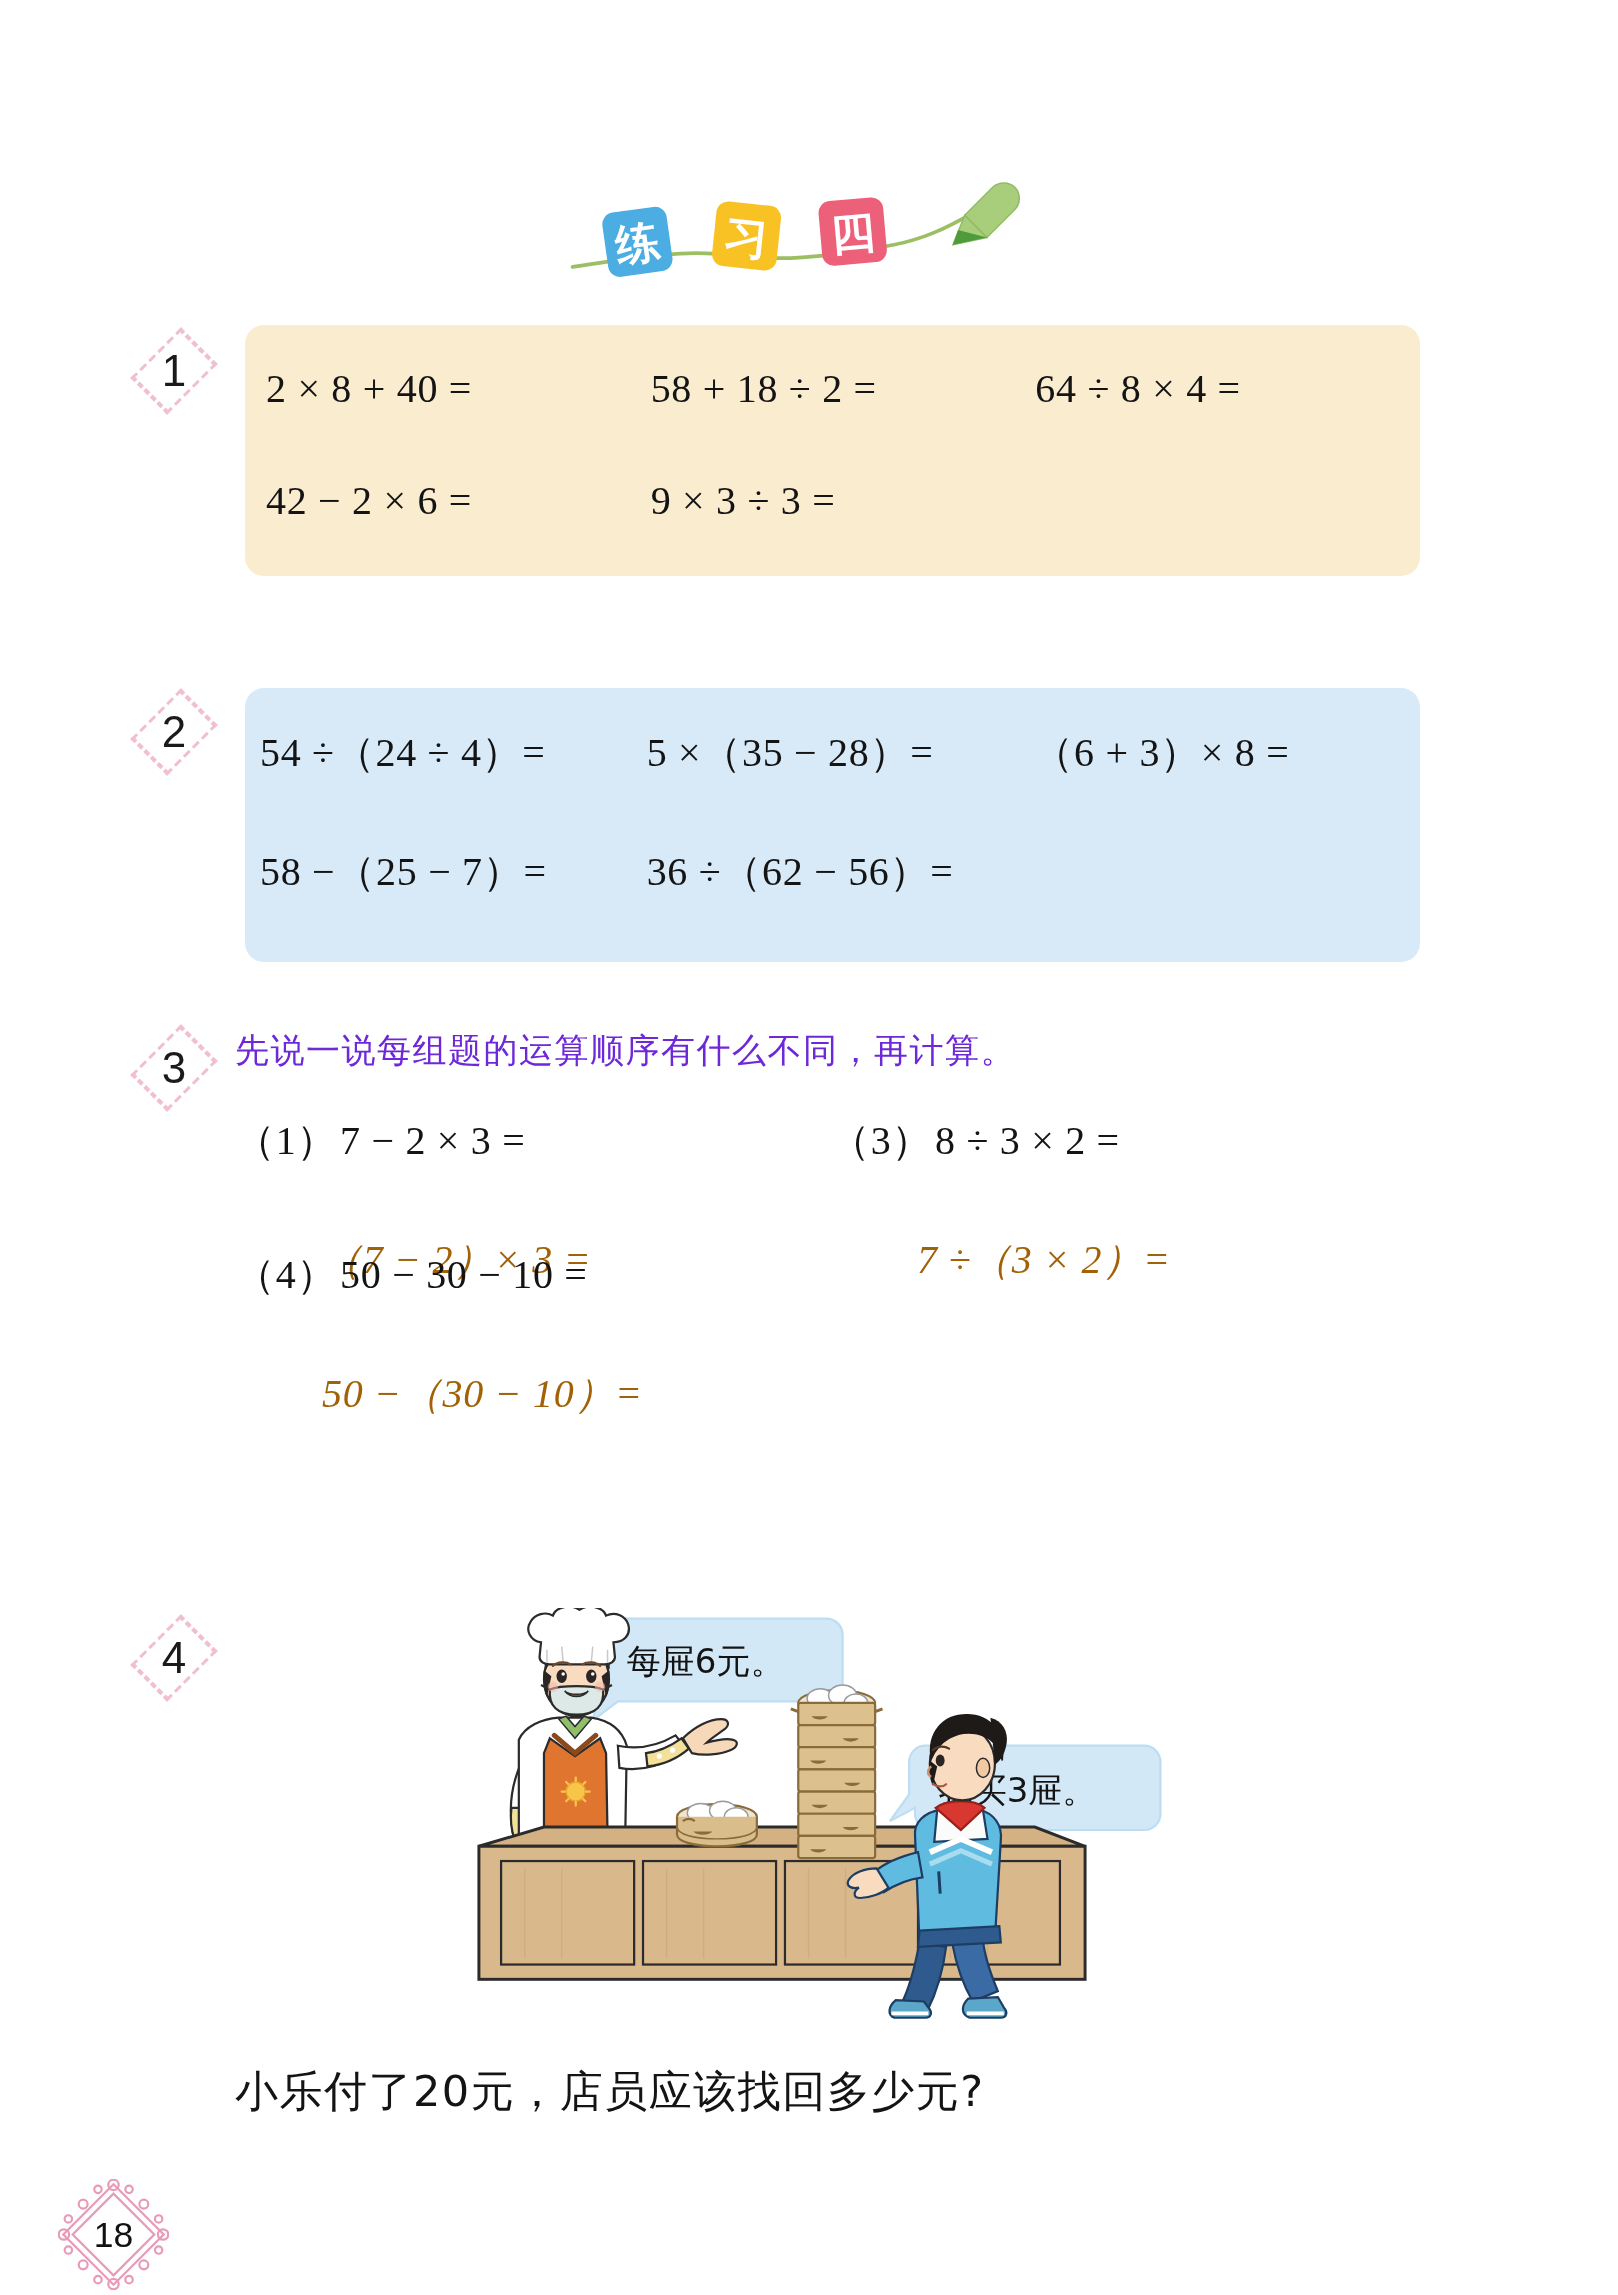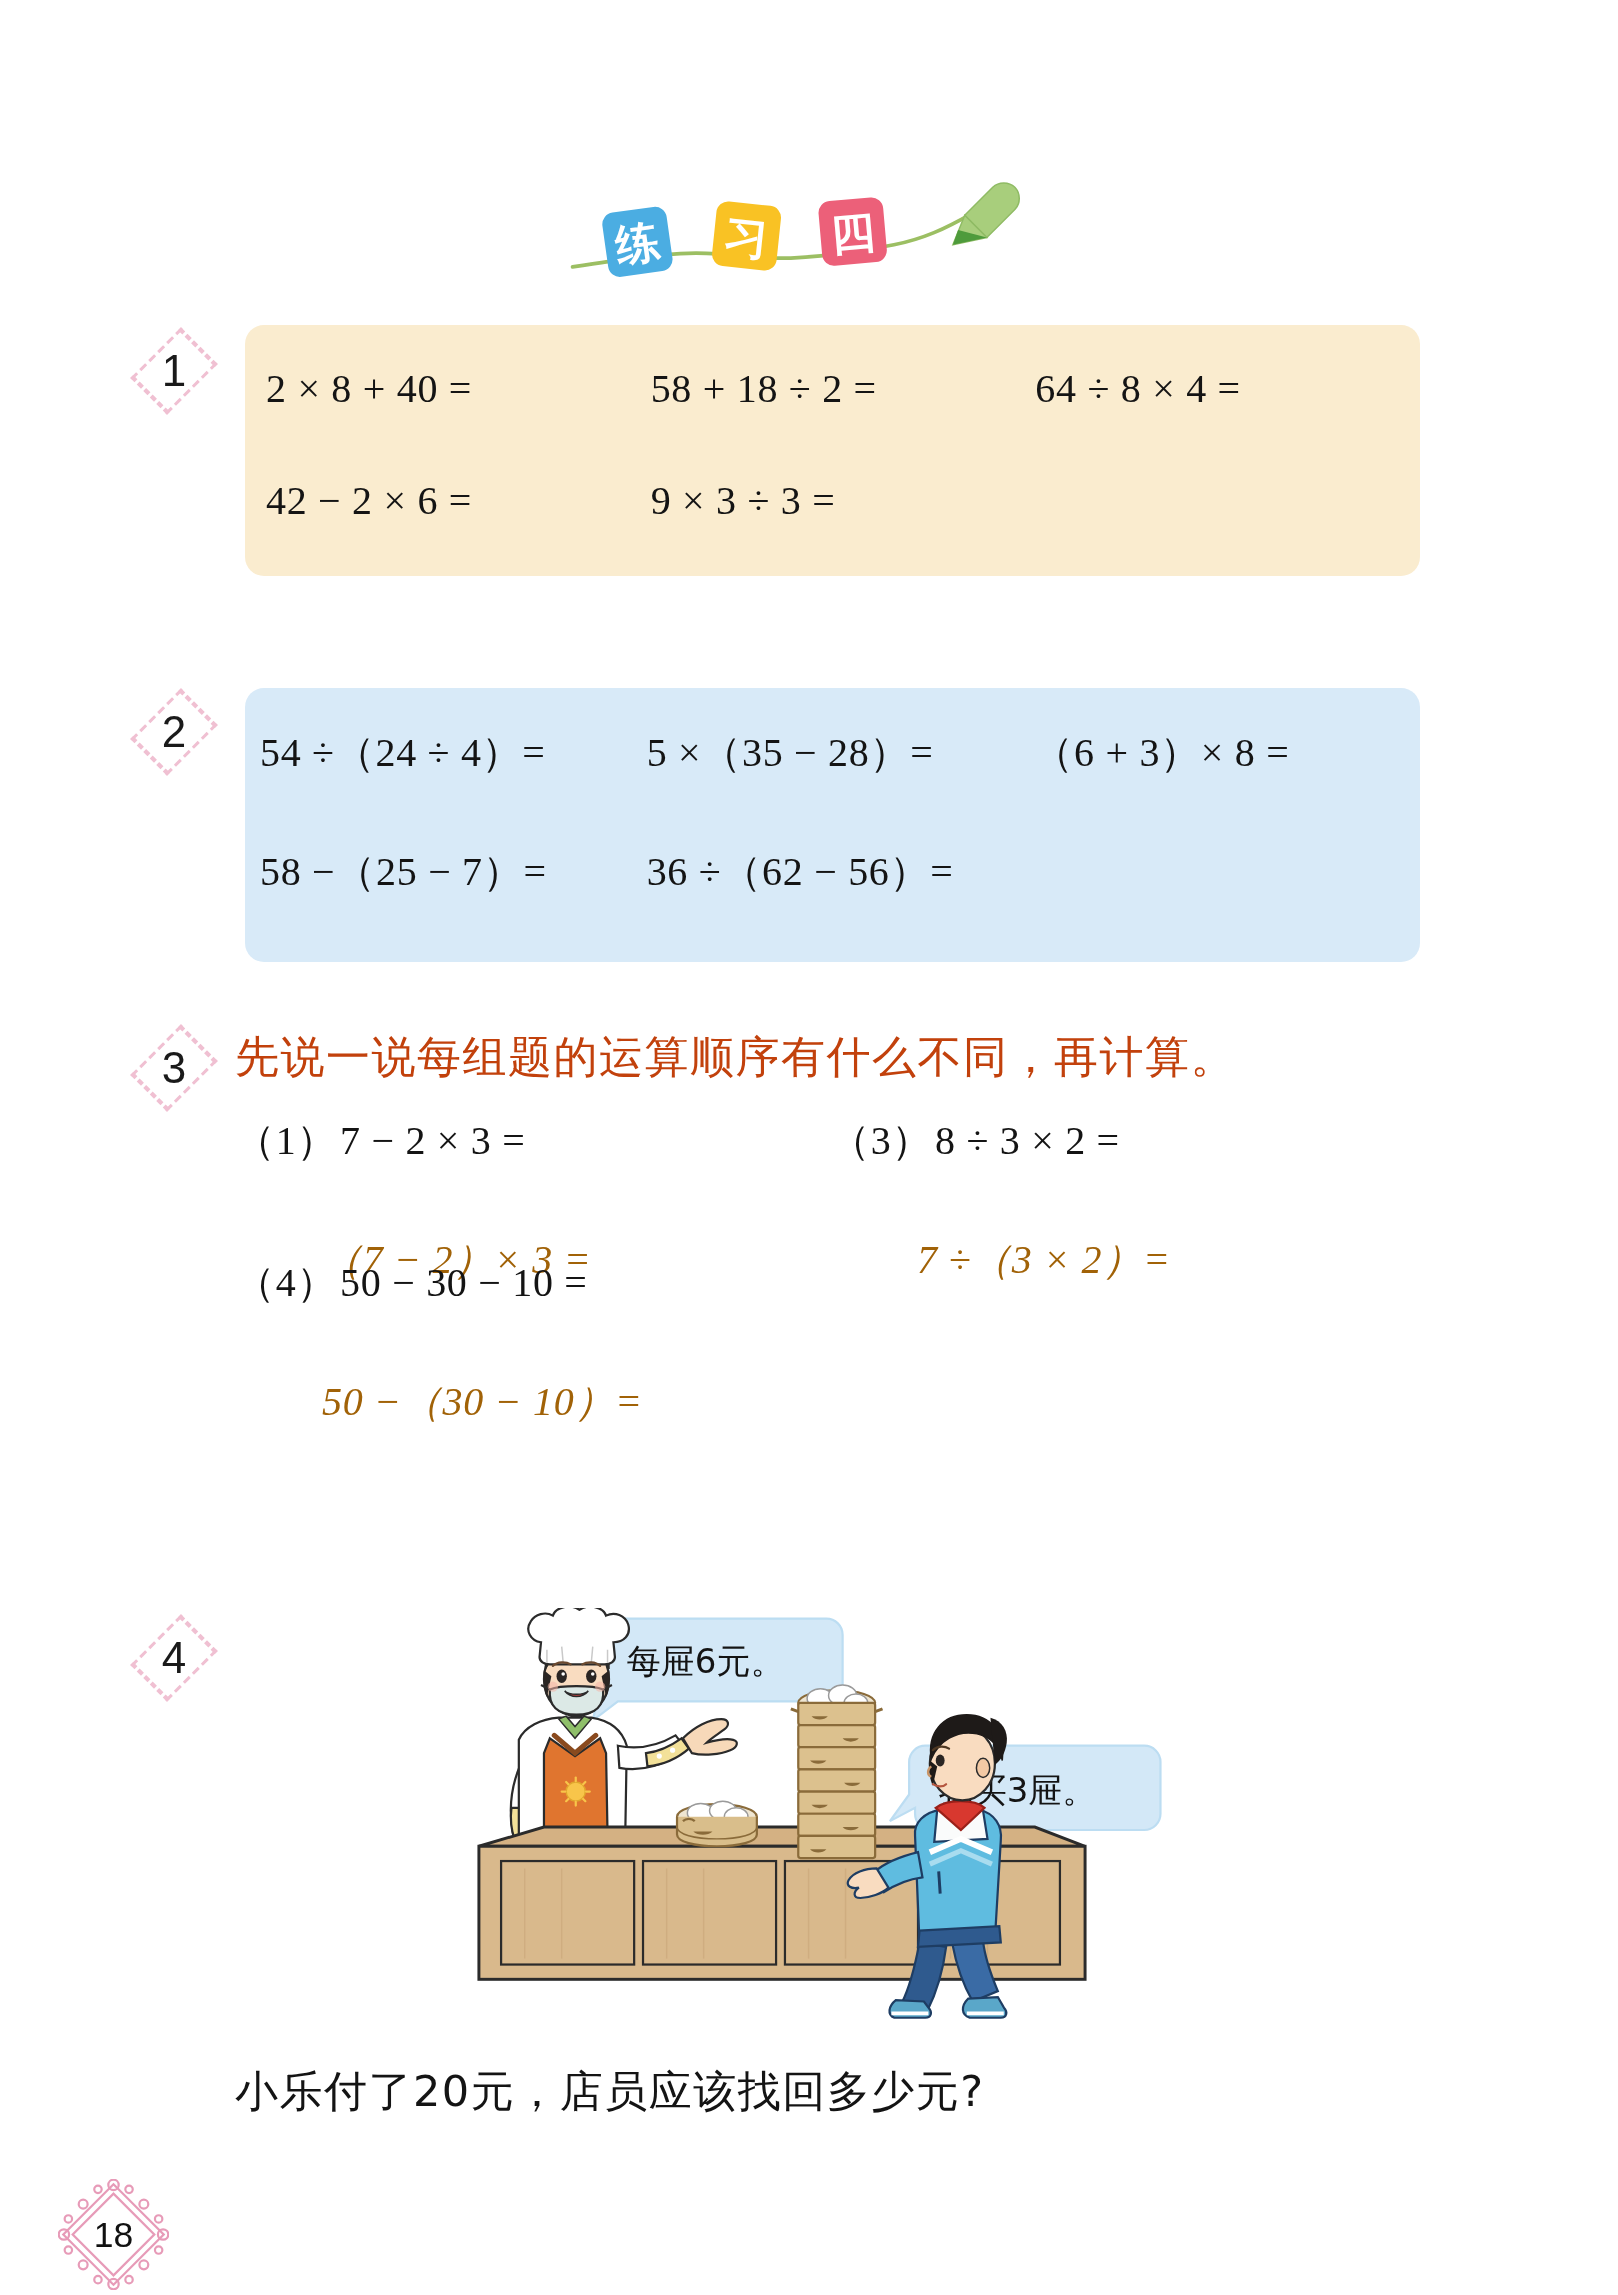--- a/index.html
+++ b/index.html
@@ -111,33 +111,33 @@
     white-space: nowrap;
     letter-spacing: 0.7px;
   }
 
   
   #q3-heading {
     position: absolute;
     left: 235px;
     top: 1028px;
     font-family: "DejaVu Sans", "Liberation Sans", sans-serif;
-    font-size: 44px;
-    color: #c2410c;
+    font-size: 34px;
+    color: #6d28d9;
     white-space: nowrap;
     letter-spacing: 1.5px;
   }
   #q3-grid {
     position: absolute;
     left: 235px;
     top: 1113px;
     width: 1190px;
     display: grid;
     grid-template-columns: 1fr 1fr;
-    row-gap: 16px;
+    row-gap: 8px;
   }
   .q3-cell {
     height: 126px;
   }
   .q3-line-a {
     font-family: "Liberation Serif", "DejaVu Serif", serif;
     font-size: 40px;
     color: #141414;
     white-space: nowrap;
     letter-spacing: 0.7px;

